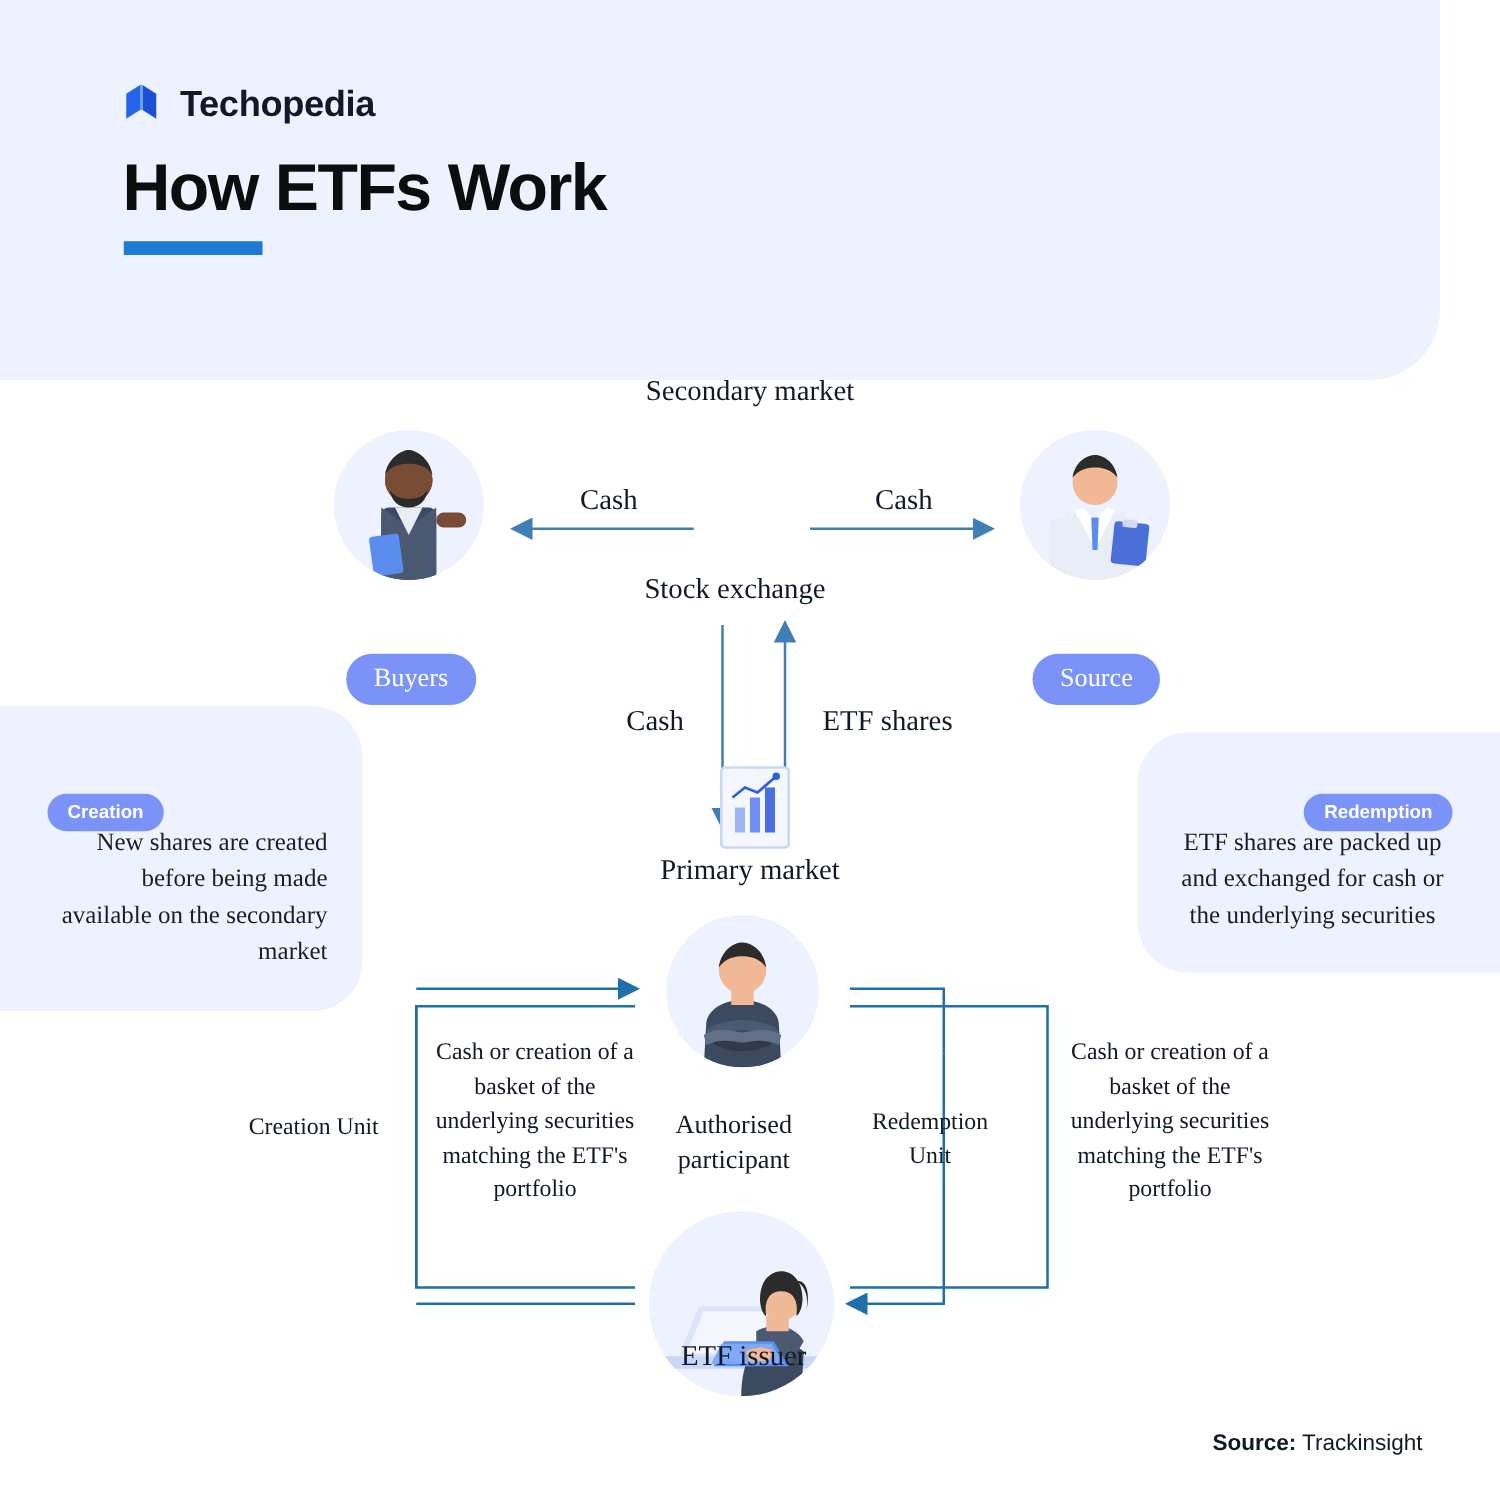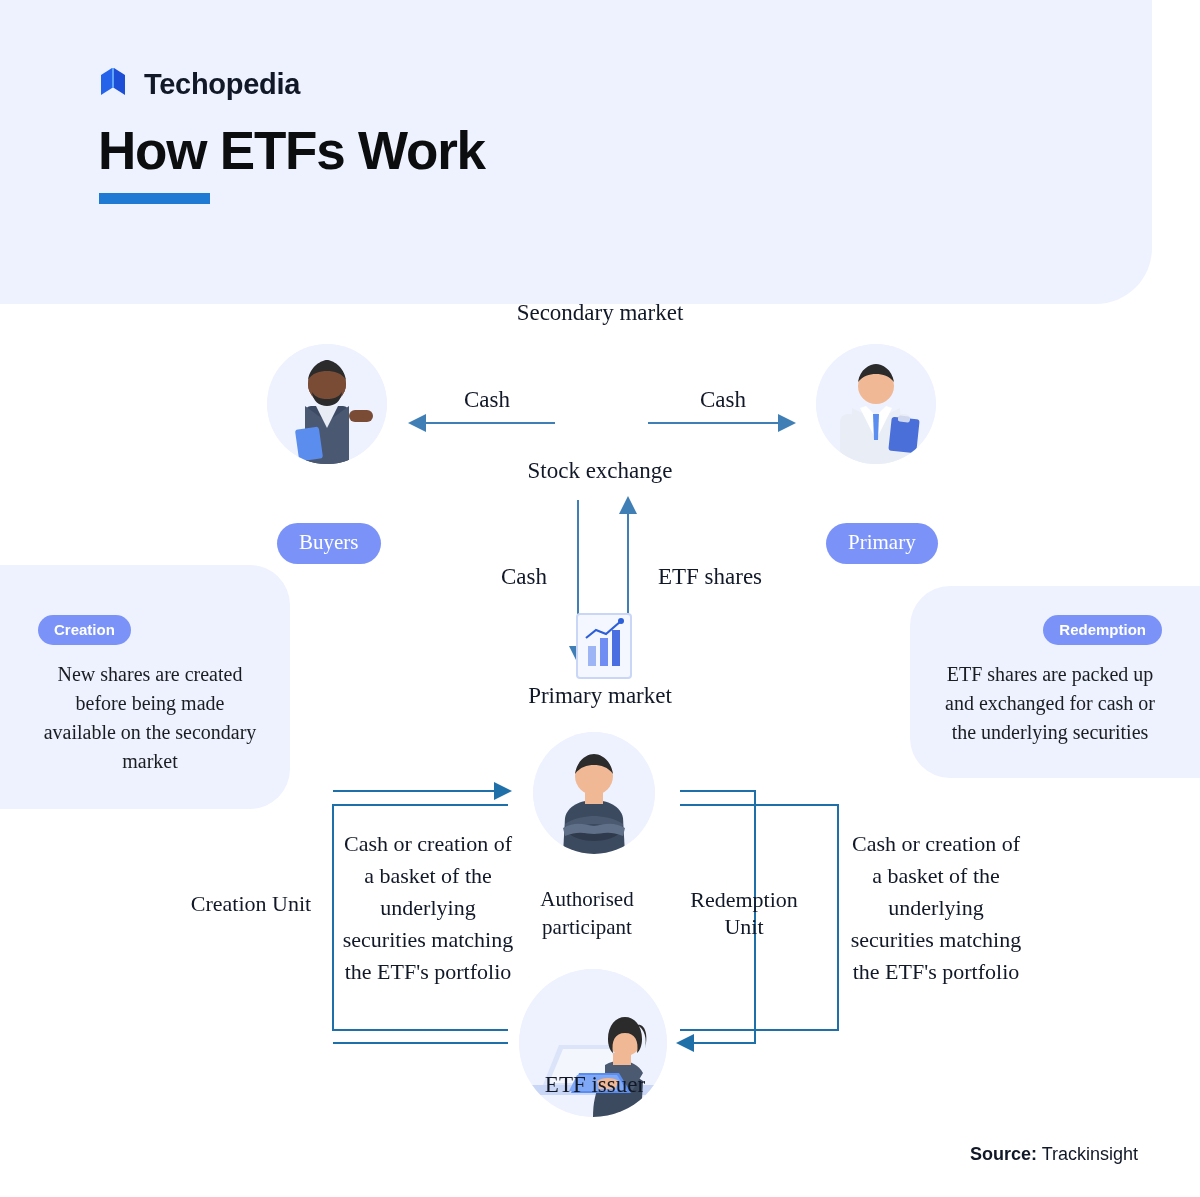--- a/index.html
+++ b/index.html
@@ -59,21 +59,21 @@
   }
 
   .lbl {
     position: absolute;
     color: #111827;
     font-family: "Liberation Serif", serif;
     white-space: nowrap;
   }
   .lbl-22 { font-size: 23px; }
   .lbl-20 { font-size: 21px; }
-  .lbl-19 { font-size: 22px; }
+  .lbl-19 { font-size: 19px; }
 
   .center { transform: translateX(-50%); text-align: center; }
 
   
   .pill {
     position: absolute;
     background: #7b93f8;
     color: #ffffff;
     border-radius: 22px;
     font-family: "Liberation Serif", serif;
@@ -84,20 +84,21 @@
   .pill-sm {
     position: absolute;
     background: #7b93f8;
     color: #ffffff;
     border-radius: 16px;
     font-family: "Liberation Sans", sans-serif;
     font-weight: bold;
     font-size: 15px;
     padding: 6px 16px 7px;
     white-space: nowrap;
+    margin-top: 20px;
   }
 
   
   .avatar {
     position: absolute;
     border-radius: 50%;
     background: #eef2fe;
     overflow: hidden;
   }
 
@@ -195,21 +196,21 @@
     <svg width="58" height="68" viewBox="0 0 58 68">
       <rect x="2" y="2" width="54" height="64" rx="3" fill="#f4f7ff" stroke="#c9d6f5" stroke-width="2"></rect>
       <rect x="13" y="34" width="8" height="20" fill="#9db4f5"></rect>
       <rect x="25" y="26" width="8" height="28" fill="#6f8df2"></rect>
       <rect x="37" y="18" width="8" height="36" fill="#4b6fe0"></rect>
       <polyline points="11,26 21,18 31,22 46,9" fill="none" stroke="#2d5fd8" stroke-width="2.2"></polyline>
       <circle cx="46" cy="9" r="3" fill="#2d5fd8"></circle>
     </svg>
   </div>
 
-  <div class="lbl lbl-22 center" style="left:600px; top:198px;">Stock exchange</div>
+  <div class="lbl lbl-22 center" style="left:588px; top:198px;">Stock exchange</div>
 
   <div class="lbl lbl-22 center" style="left:487px; top:127px;">Cash</div>
   <div class="lbl lbl-22 center" style="left:723px; top:127px;">Cash</div>
   <div class="lbl lbl-22 center" style="left:524px; top:304px;">Cash</div>
   <div class="lbl lbl-22 center" style="left:710px; top:304px;">ETF shares</div>
 
   <div class="avatar" style="left:267px; top:84px; width:120px; height:120px;">
     <svg width="120" height="120" viewBox="0 0 120 120">
       <circle cx="60" cy="60" r="60" fill="#eef2fe"></circle>
       <g>
@@ -236,21 +237,21 @@
         <path d="M57 70 L63 70 L62 96 L58 96 Z" fill="#5b8def"></path>
         <circle cx="60" cy="42" r="18" fill="#f0b894"></circle>
         <path d="M42 38c2-13 12-18 18-18s16 5 18 18c-5-6-11-8-18-8s-13 2-18 8z" fill="#2b2b2b"></path>
         <rect x="24" y="70" width="18" height="44" rx="8" fill="#e9edf6"></rect>
         <rect x="78" y="70" width="18" height="44" rx="8" fill="#e9edf6"></rect>
         <rect x="74" y="74" width="28" height="34" rx="3" fill="#4a6fd8" transform="rotate(6 88 91)"></rect>
         <rect x="82" y="72" width="12" height="6" rx="2" fill="#cfd8ef" transform="rotate(6 88 75)"></rect>
       </g>
     </svg>
   </div>
-  <div class="pill" style="left:826px; top:263px;">Primary</div>
+  <div class="pill" style="left:826px; top:263px;">Source</div>
 
   <div class="lbl lbl-22 center" style="left:600px; top:423px;">Primary market</div>
 
   <div class="avatar" style="left:533px; top:472px; width:122px; height:122px;">
     <svg width="122" height="122" viewBox="0 0 122 122">
       <circle cx="61" cy="61" r="61" fill="#eef2fe"></circle>
       <g>
         <path d="M30 122 L32 86 C34 74 48 68 61 68 C74 68 88 74 90 86 L92 122 Z" fill="#3c4a5f"></path>
         <path d="M36 92 C46 104 76 104 86 92 L88 100 C76 112 46 112 34 100 Z" fill="#2f3a4c"></path>
         <path d="M32 92 C40 86 54 84 61 84 C68 84 82 86 90 92 L88 100 C78 94 68 92 61 92 C54 92 44 94 34 100 Z" fill="#4b5a70"></path>
@@ -286,21 +287,21 @@
   <div class="lbl lbl-22 center" style="left:595px; top:812px;">ETF issuer</div>
 
   <div class="lbl lbl-19 center" style="left:251px; top:631px;">Creation Unit</div>
   <div class="lbl lbl-19 center" style="left:744px; top:627px;">Redemption</div>
   <div class="lbl lbl-19 center" style="left:744px; top:654px;">Unit</div>
 
   <div class="lbl lbl-19" style="left:340px; top:568px; width:176px; white-space:normal; text-align:center; line-height:1.45;">Cash or creation of a basket of the underlying securities matching the ETF's portfolio</div>
   <div class="lbl lbl-19" style="left:848px; top:568px; width:176px; white-space:normal; text-align:center; line-height:1.45;">Cash or creation of a basket of the underlying securities matching the ETF's portfolio</div>
 
   <div class="pill-sm" style="left:38px; top:355px;">Creation</div>
-  <div class="note-body" style="left:38px; top:400px; width:224px; text-align:center;">New shares are created before being made available on the secondary market</div>
+  <div class="note-body" style="left:38px; top:400px; width:224px; text-align:right;">New shares are created before being made available on the secondary market</div>
 
   <div class="pill-sm" style="right:38px; top:355px;">Redemption</div>
   <div class="note-body" style="right:38px; top:400px; width:224px; text-align:center;">ETF shares are packed up and exchanged for cash or the underlying securities</div>
 
 </div>
 
 <div class="source">
   <b>Source:</b>
   <span>Trackinsight</span>
 </div>

